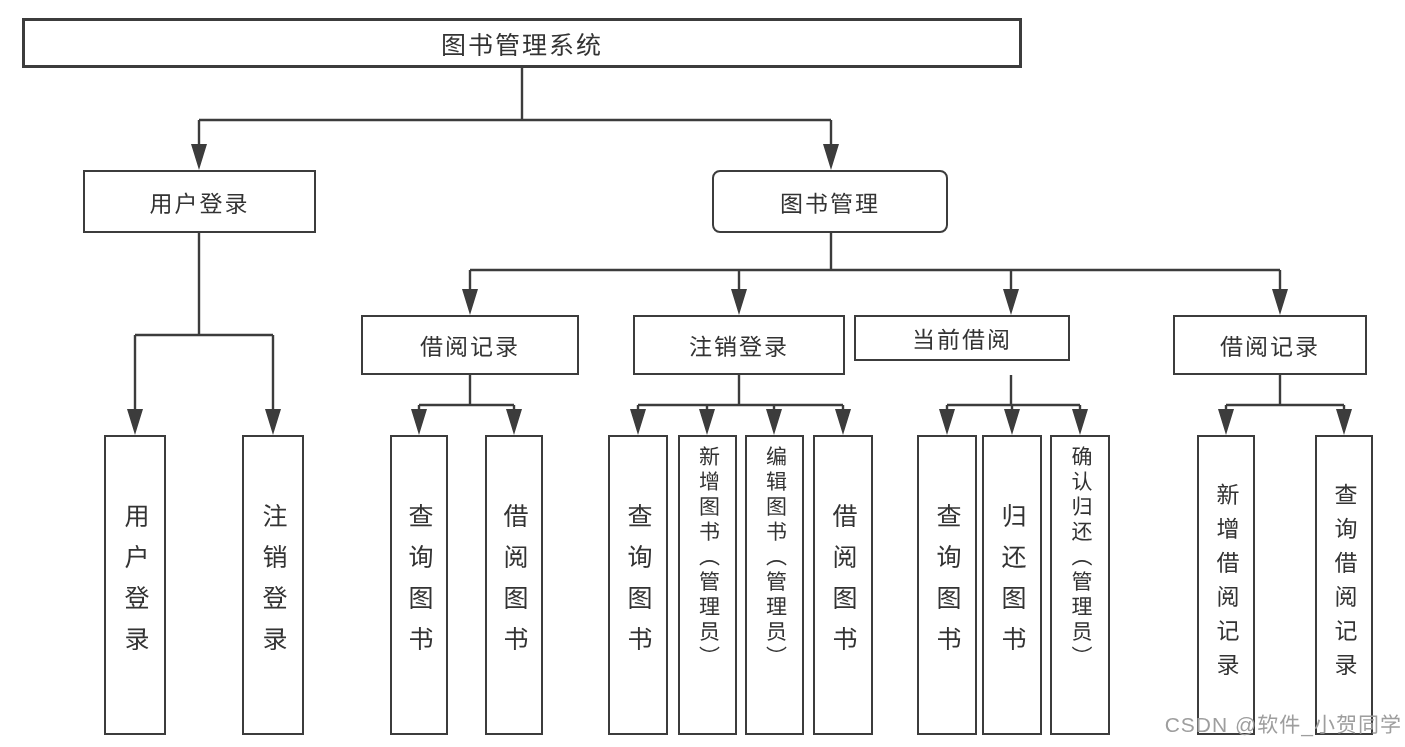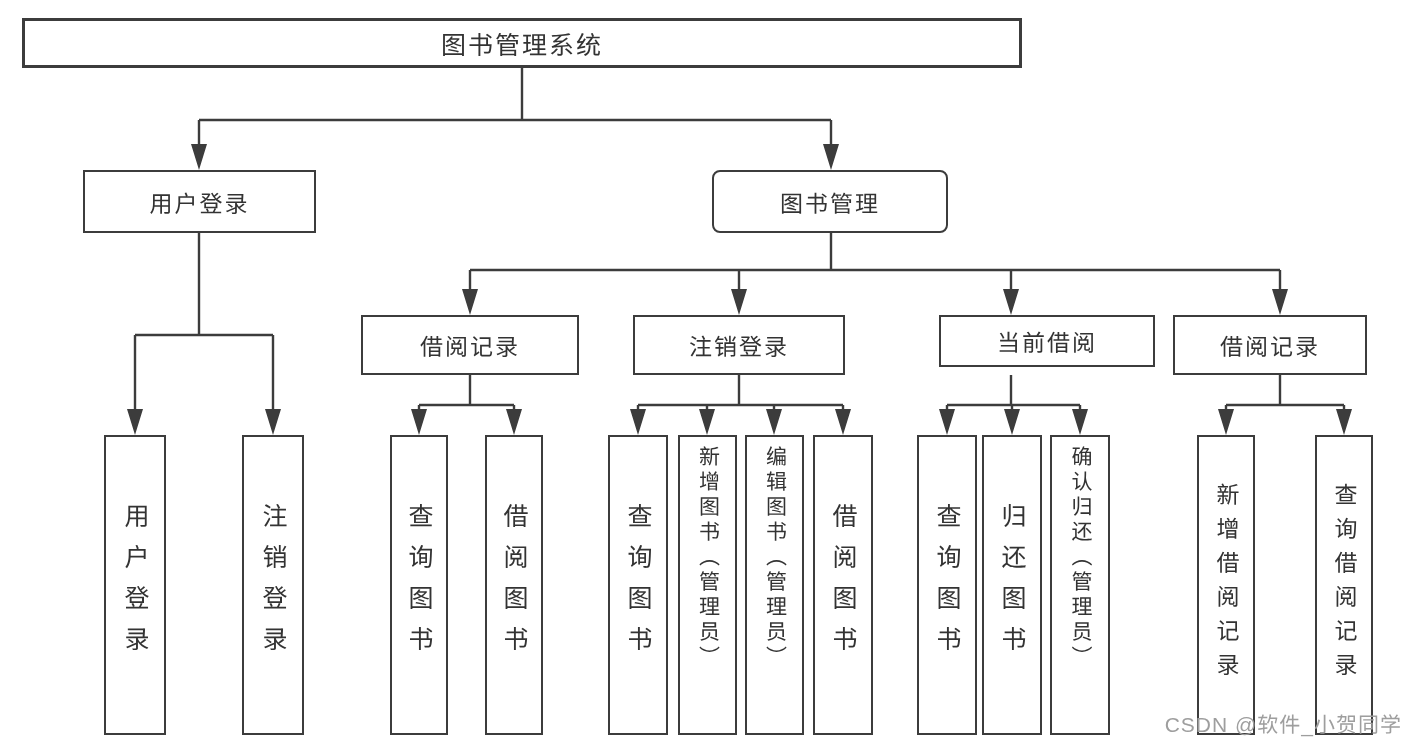--- a/index.html
+++ b/index.html
@@ -104,21 +104,21 @@
       M1218 409 L1234 409 L1226 435 Z  M1336 409 L1352 409 L1344 435 Z"></path>
   </svg>
 
   <div class="node root" style="left:22px; top:18px; width:1000px; height:50px;">图书管理系统</div>
 
   <div class="node" style="left:83px; top:170px; width:233px; height:63px;">用户登录</div>
   <div class="node" style="left:712px; top:170px; width:236px; height:63px;border-radius:8px;">图书管理</div>
 
   <div class="node" style="left:361px; top:315px; width:218px; height:60px;">借阅记录</div>
   <div class="node" style="left:633px; top:315px; width:212px; height:60px;">注销登录</div>
-  <div class="node" style="left:939px; top:315px; width:216px; height:52px;">当前借阅</div>
+  <div class="node" style="left:854px; top:315px; width:216px; height:46px;">当前借阅</div>
   <div class="node" style="left:1173px; top:315px; width:194px; height:60px;">借阅记录</div>
 
   <div class="leaf" style="left:104px; width:62px;">
     <span>用户登录</span>
   </div>
   <div class="leaf" style="left:242px; width:62px;">
     <span>注销登录</span>
   </div>
 
   <div class="leaf" style="left:390px; width:58px;">

